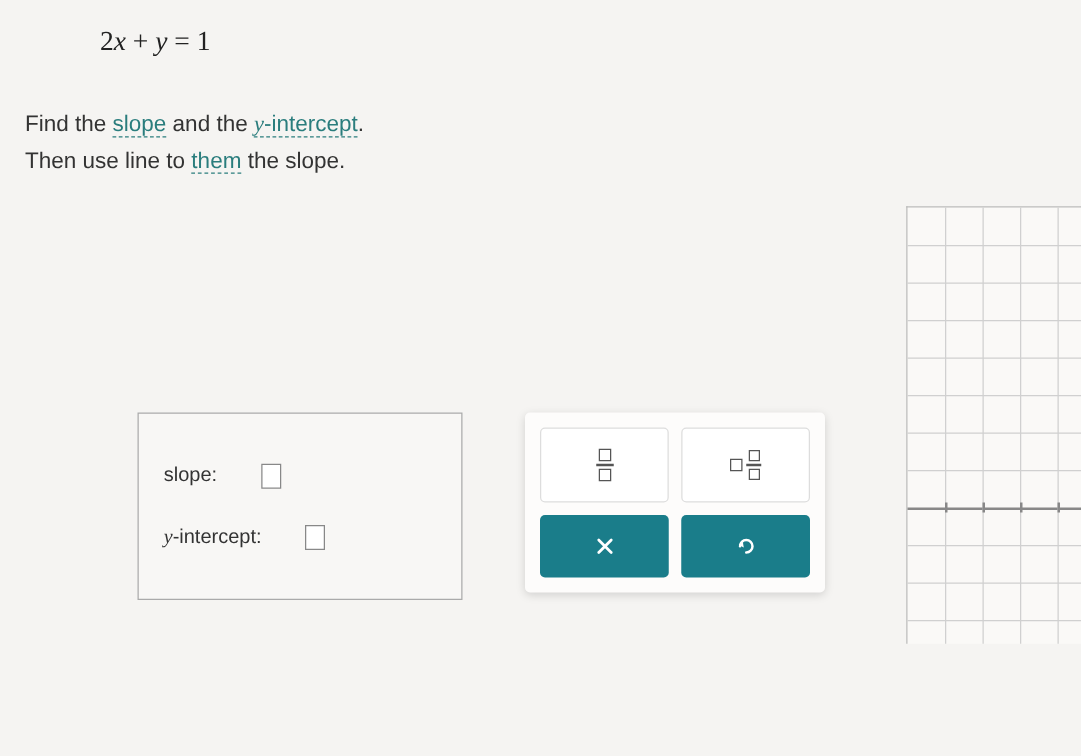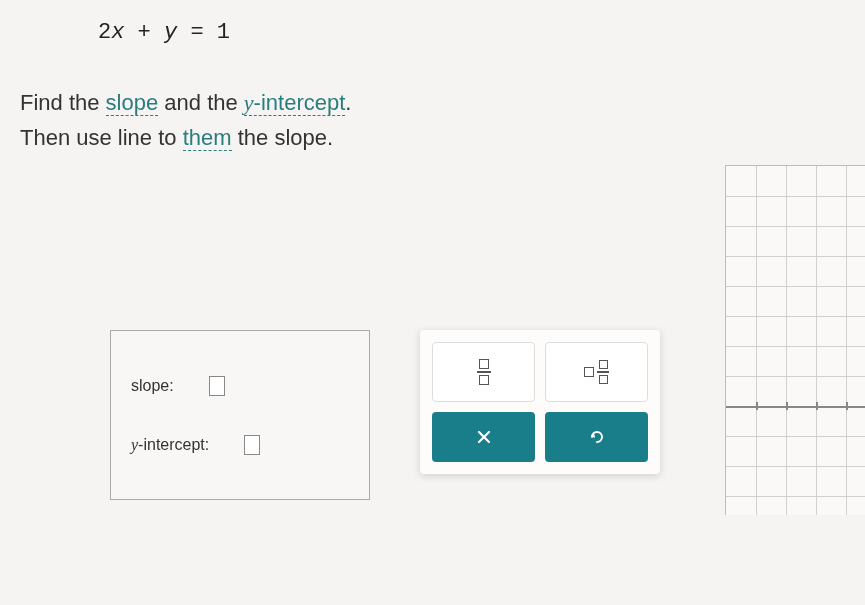--- a/index.html
+++ b/index.html
@@ -9,31 +9,30 @@
       width: 865px;
       height: 605px;
       position: relative;
       overflow: hidden;
       color: #333;
     }
     .equation {
       position: absolute;
       top: 20px;
       left: 80px;
-      font-family: Liberation Mono, monospace;
+      font-family: Liberation Serif, serif;
       font-size: 22px;
       color: #222;
-      margin-left: 18px;
     }
     .equation .var { font-style: italic; }
     .instructions {
       position: absolute;
       top: 85px;
       left: 20px;
-      font-size: 22px;
+      font-size: 18px;
       line-height: 1.6;
       color: #333;
     }
     .term-link {
       color: #2a7d7d;
       border-bottom: 1px dashed #2a7d7d;
     }
     .term-var {
       font-style: italic;
       font-family: 'Times New Roman', serif;
@@ -42,21 +41,21 @@
       position: absolute;
       top: 330px;
       left: 110px;
       display: flex;
       gap: 50px;
       align-items: flex-start;
     }
     .answer-box {
       border: 1px solid #aaa;
       width: 260px;
-      height: 170px;
+      height: 150px;
       padding: 25px 20px;
       display: flex;
       flex-direction: column;
       justify-content: space-around;
       background: #f8f7f5;
     }
     .answer-row {
       display: flex;
       align-items: center;
       gap: 35px;

